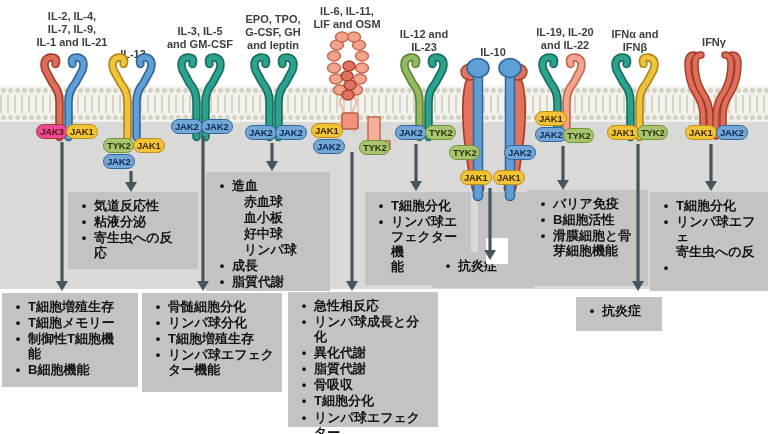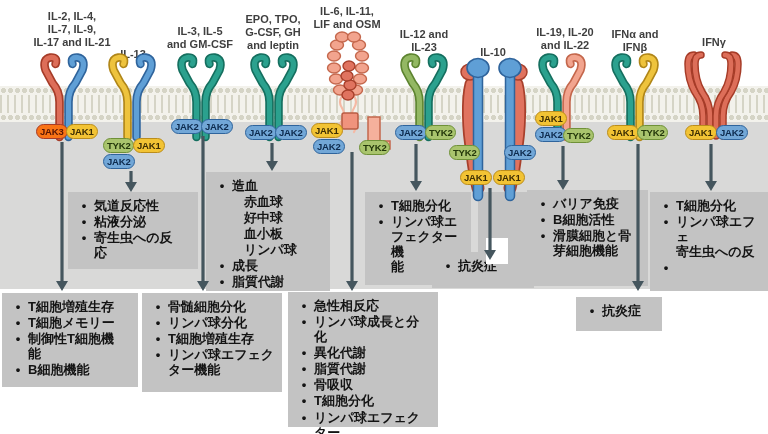--- a/index.html
+++ b/index.html
@@ -94,24 +94,24 @@
       </div>
       <div class="box" style="left: 206px; top: 172px; width: 124px; height: 119px; background: rgb(195, 195, 195); color: rgb(20, 20, 20);">
         <div class="box-item">
           <span class="bullet">•</span>
           <span class="bi-text">造血</span>
         </div>
         <div class="box-item sub">
           <span class="bi-text">赤血球</span>
         </div>
         <div class="box-item sub">
+          <span class="bi-text">血小板</span>
+        </div>
+        <div class="box-item sub">
           <span class="bi-text">好中球</span>
-        </div>
-        <div class="box-item sub">
-          <span class="bi-text">血小板</span>
         </div>
         <div class="box-item sub">
           <span class="bi-text">リンパ球</span>
         </div>
         <div class="box-item">
           <span class="bullet">•</span>
           <span class="bi-text">成長</span>
         </div>
         <div class="box-item">
           <span class="bullet">•</span>
@@ -334,40 +334,40 @@
       </g>
       <g>
         <line x1="711" y1="144" x2="711" y2="183" stroke="#45565e" stroke-width="3.2"></line>
         <polygon points="705,181 717,181 711,191" fill="#45565e"></polygon>
       </g>
     </svg>
 
   <div class="labels-layer">
       <div class="rlabel" style="left: 72px; top: 10px; color: rgb(63, 63, 63);">IL-2, IL-4,
 IL-7, IL-9,
-IL-17 and IL-21</div>
+IL-1 and IL-21</div>
       <div class="rlabel" style="left: 133px; top: 48px; color: rgb(63, 63, 63);">IL-13</div>
       <div class="rlabel" style="left: 200px; top: 25px; color: rgb(63, 63, 63);">IL-3, IL-5
 and GM-CSF</div>
       <div class="rlabel" style="left: 273px; top: 13px; color: rgb(63, 63, 63);">EPO, TPO,
 G-CSF, GH
 and leptin</div>
       <div class="rlabel" style="left: 347px; top: 5px; color: rgb(63, 63, 63);">IL-6, IL-11,
 LIF and OSM</div>
       <div class="rlabel" style="left: 424px; top: 28px; color: rgb(63, 63, 63);">IL-12 and
 IL-23</div>
       <div class="rlabel" style="left: 493px; top: 46px; color: rgb(63, 63, 63);">IL-10</div>
       <div class="rlabel" style="left: 565px; top: 26px; color: rgb(63, 63, 63);">IL-19, IL-20
 and IL-22</div>
       <div class="rlabel" style="left: 635px; top: 28px; color: rgb(63, 63, 63);">IFNα and
 IFNβ</div>
       <div class="rlabel" style="left: 714px; top: 36px; color: rgb(63, 63, 63);">IFNγ</div>
     </div>
   <div class="pills-layer">
-      <div class="pill" style="left: 36px; top: 124px; background: #f97316; border-color: rgb(168, 60, 40); color: rgb(87, 21, 5);">JAK3</div>
+      <div class="pill" style="left: 36px; top: 124px; background: #ec4899; border-color: rgb(168, 60, 40); color: rgb(87, 21, 5); font-style: italic;">JAK3</div>
       <div class="pill" style="left: 66px; top: 124px; background: rgb(242, 195, 52); border-color: rgb(187, 141, 27); color: rgb(61, 46, 3);">JAK1</div>
       <div class="pill" style="left: 103px; top: 138px; background: rgb(169, 196, 109); border-color: rgb(111, 145, 56); color: rgb(35, 55, 10);">TYK2</div>
       <div class="pill" style="left: 133px; top: 138px; background: rgb(242, 195, 52); border-color: rgb(187, 141, 27); color: rgb(61, 46, 3);">JAK1</div>
       <div class="pill" style="left: 103px; top: 154px; background: rgb(114, 167, 215); border-color: rgb(47, 100, 156); color: rgb(13, 42, 77);">JAK2</div>
       <div class="pill" style="left: 171px; top: 119px; background: rgb(114, 167, 215); border-color: rgb(47, 100, 156); color: rgb(13, 42, 77);">JAK2</div>
       <div class="pill" style="left: 201px; top: 119px; background: rgb(114, 167, 215); border-color: rgb(47, 100, 156); color: rgb(13, 42, 77);">JAK2</div>
       <div class="pill" style="left: 245px; top: 125px; background: rgb(114, 167, 215); border-color: rgb(47, 100, 156); color: rgb(13, 42, 77);">JAK2</div>
       <div class="pill" style="left: 275px; top: 125px; background: rgb(114, 167, 215); border-color: rgb(47, 100, 156); color: rgb(13, 42, 77);">JAK2</div>
       <div class="pill" style="left: 311px; top: 123px; background: rgb(242, 195, 52); border-color: rgb(187, 141, 27); color: rgb(61, 46, 3);">JAK1</div>
       <div class="pill" style="left: 313px; top: 139px; background: rgb(114, 167, 215); border-color: rgb(47, 100, 156); color: rgb(13, 42, 77);">JAK2</div>

